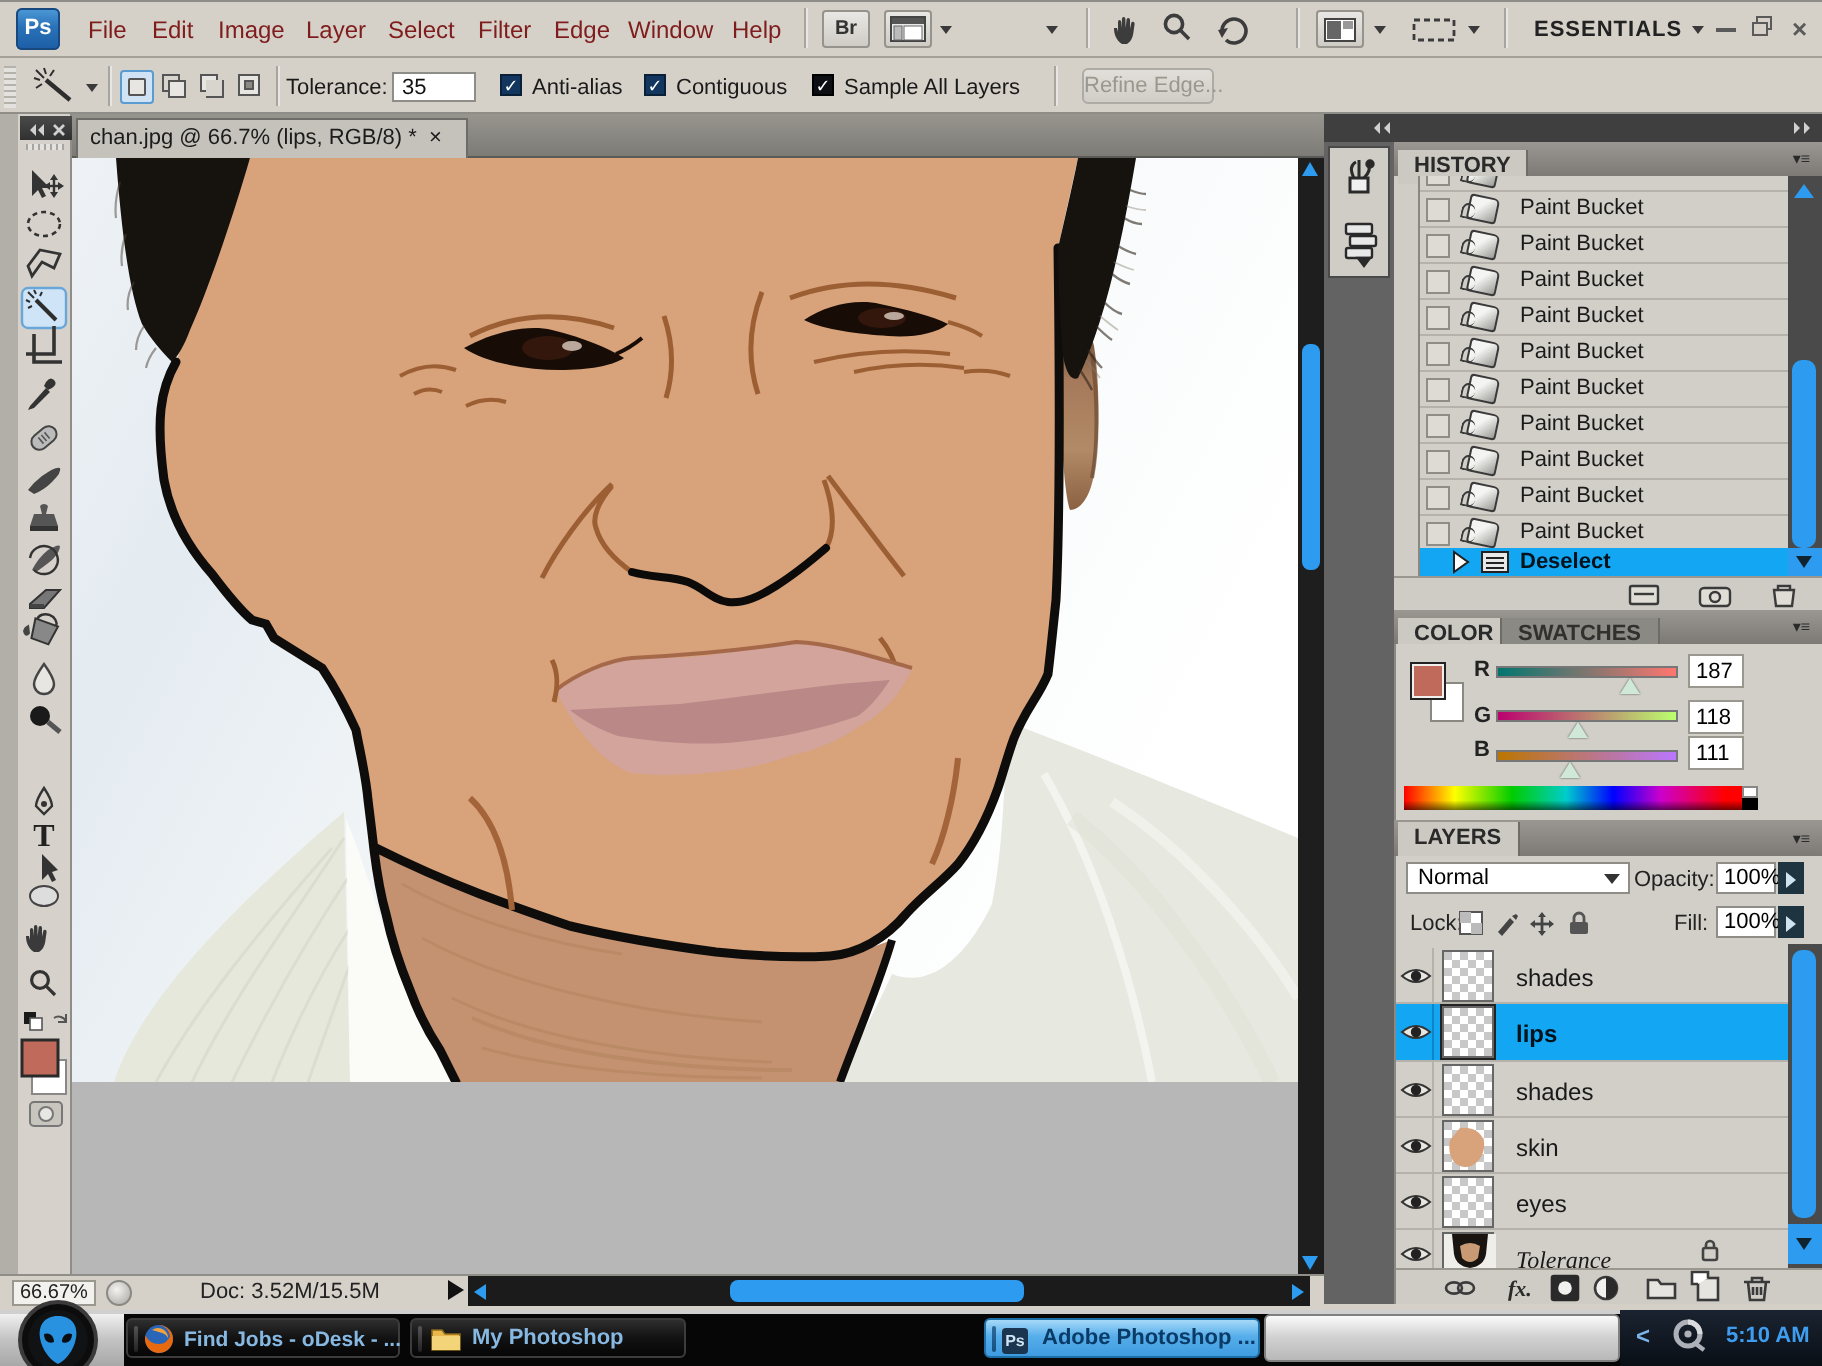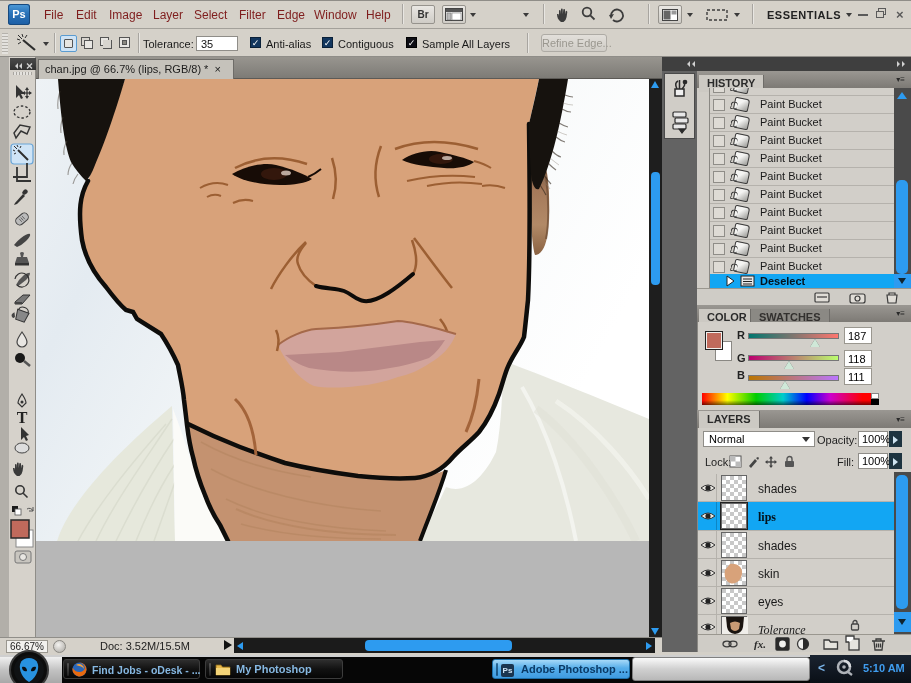--- a/index.html
+++ b/index.html
@@ -547,21 +547,21 @@
           </svg></div>
         <div class="lthumb"></div>
         <div class="lname">shades</div>
       </div>
     <div class="lrow" style="top:74px;height:29px;background:#12a6f3;">
         <div class="leye" style="border-right-color:#0d85c4;"><svg width="16" height="12" viewBox="0 0 16 12" style="margin:8px 0 0 2px;">
             <path d="M1,6 Q8,0 15,6 Q8,12 1,6 Z" fill="#e8e6e0" stroke="#333" stroke-width="1"></path>
             <circle cx="8" cy="6" r="2.6" fill="#222"></circle>
           </svg></div>
         <div class="lthumb" style="box-shadow:0 0 0 1px #222;"></div>
-        <div class="lname" style="font-weight:bold;color:#04121c;font-family:Liberation Serif, serif;">lips</div>
+        <div class="lname" style="font-weight:bold;color:#04121c;">lips</div>
       </div>
     <div class="lrow" style="top:103px;">
         <div class="leye"><svg width="16" height="12" viewBox="0 0 16 12" style="margin:8px 0 0 2px;">
             <path d="M1,6 Q8,0 15,6 Q8,12 1,6 Z" fill="#e8e6e0" stroke="#333" stroke-width="1"></path>
             <circle cx="8" cy="6" r="2.6" fill="#222"></circle>
           </svg></div>
         <div class="lthumb"></div>
         <div class="lname">shades</div>
       </div>
     <div class="lrow" style="top:131px;">

